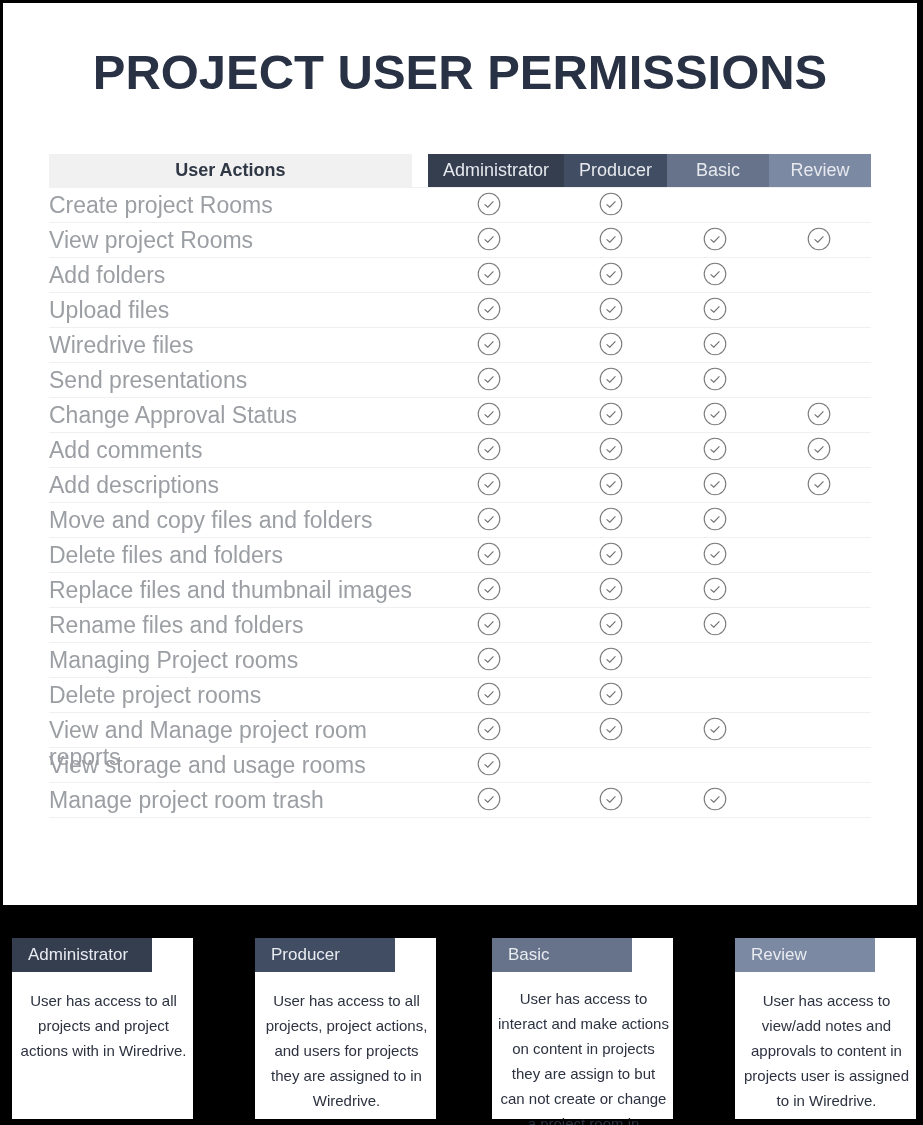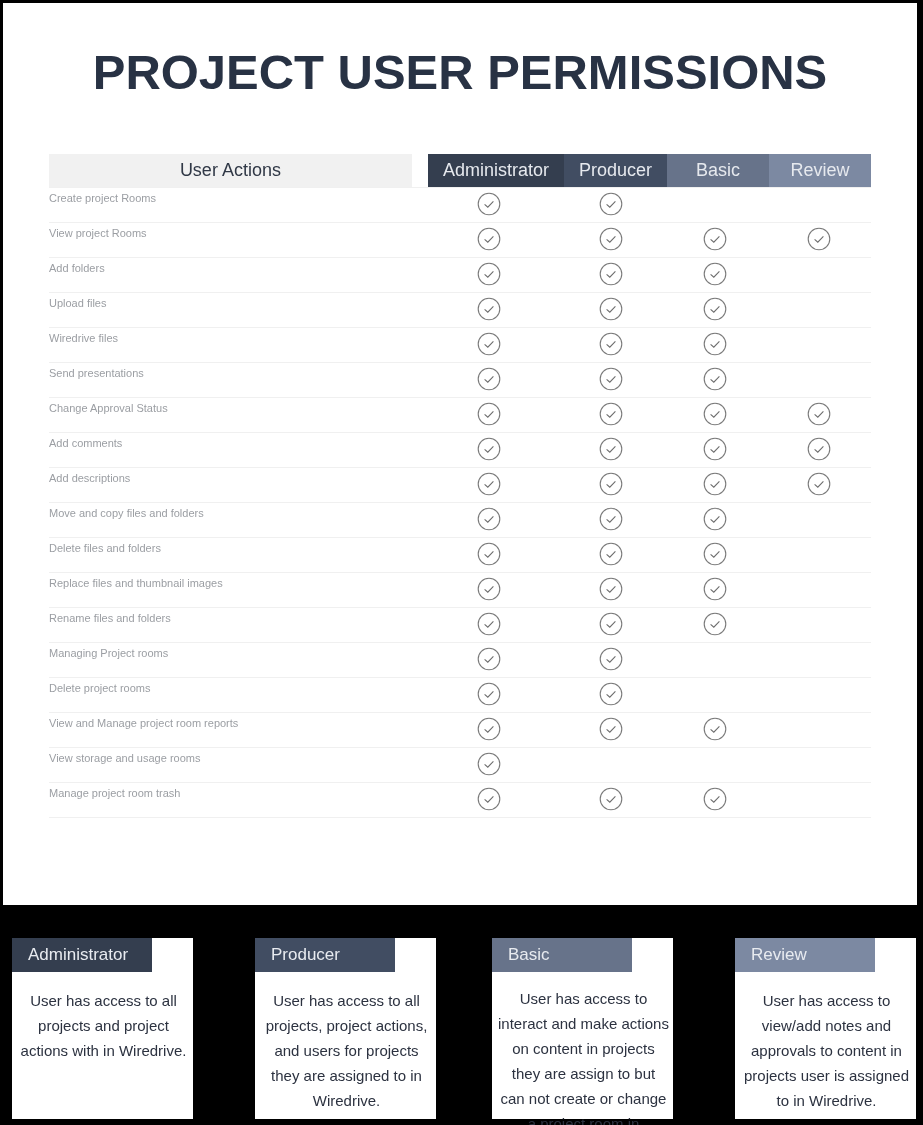--- a/index.html
+++ b/index.html
@@ -16,32 +16,32 @@
       font-size: 48px; font-weight: bold; color: #283244; letter-spacing: 0px;
       font-family: "Liberation Sans", sans-serif;
       transform: scaleX(1.02);
     }
     .table {
       position: absolute; left: 46px; top: 151px; width: 822px;
     }
     .thead { display: flex; height: 33px; }
     .th-actions {
       width: 370px; background: #f1f1f1; color: #303846; font-size: 18px;
-      display: flex; align-items: center; justify-content: center; margin-right: 16px;
+      display: flex; align-items: center; justify-content: center; margin-right: 16px; font-weight: bold;
     }
     .th-role {
       display: flex; align-items: center; justify-content: center;
       color: #e6e9ee; font-size: 18px;
     }
     .row {
       display: flex; height: 34px; border-top: 1.5px solid #f0f0f0; position: relative;
     }
     .row:last-child { border-bottom: 1.5px solid #f0f0f0; }
     .cell-label {
-      width: 370px; color: #9b9ea3; font-size: 11px; padding-top: 4px; box-sizing: border-box;
+      width: 370px; color: #9b9ea3; font-size: 23px; padding-top: 4px; box-sizing: border-box;
     }
     .cell { display: flex; align-items: flex-end; justify-content: center; padding-bottom: 2px; box-sizing: border-box; }
     .check { width: 24px; height: 24px; }
     .col-0 { width: 139px; }
     .col-1 { width: 105px; }
     .col-2 { width: 104px; }
     .col-3 { width: 104px; }
     .legend {
       position: absolute; top: 938px; width: 181px; height: 181px; background: #fff;
     }

